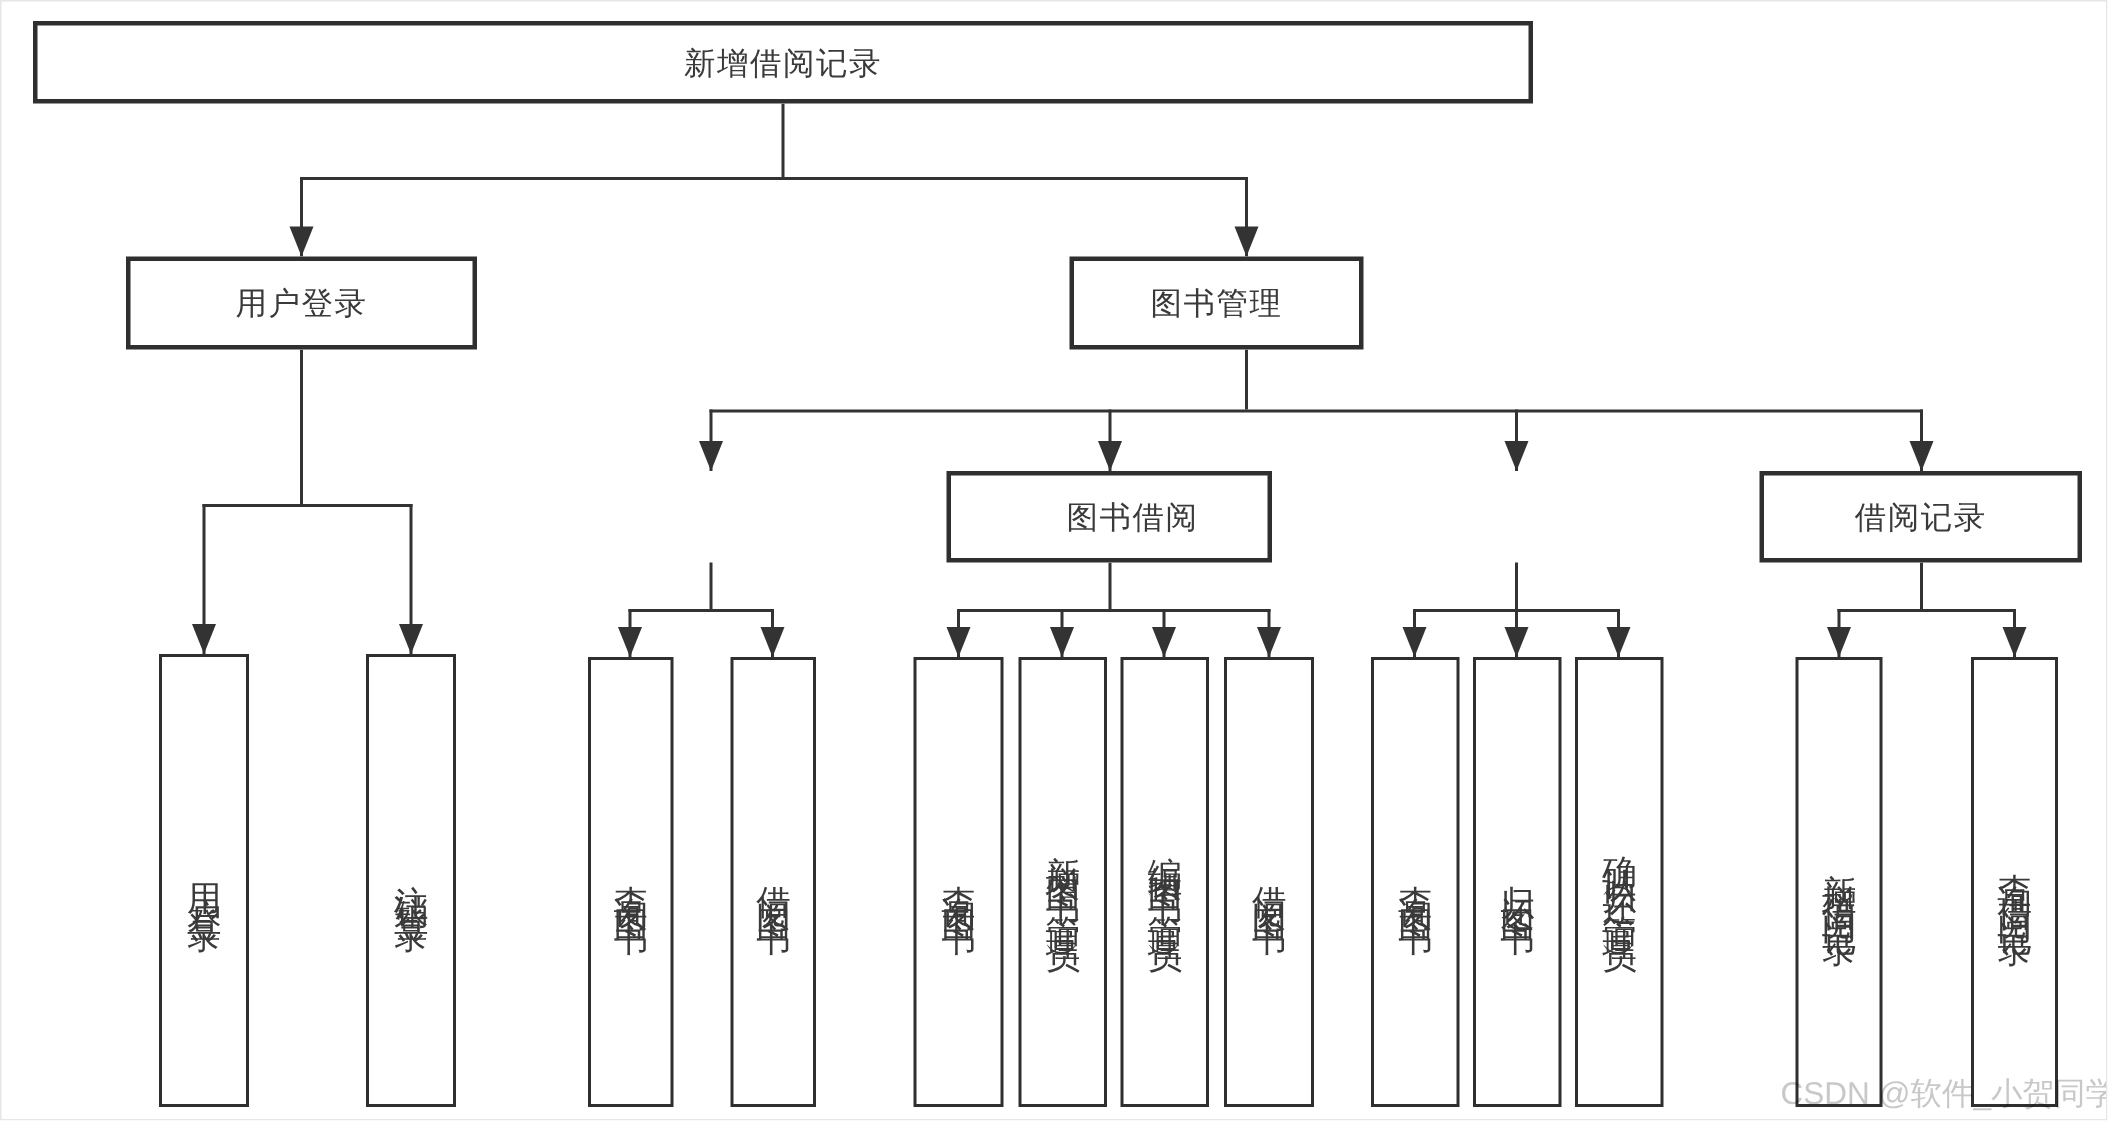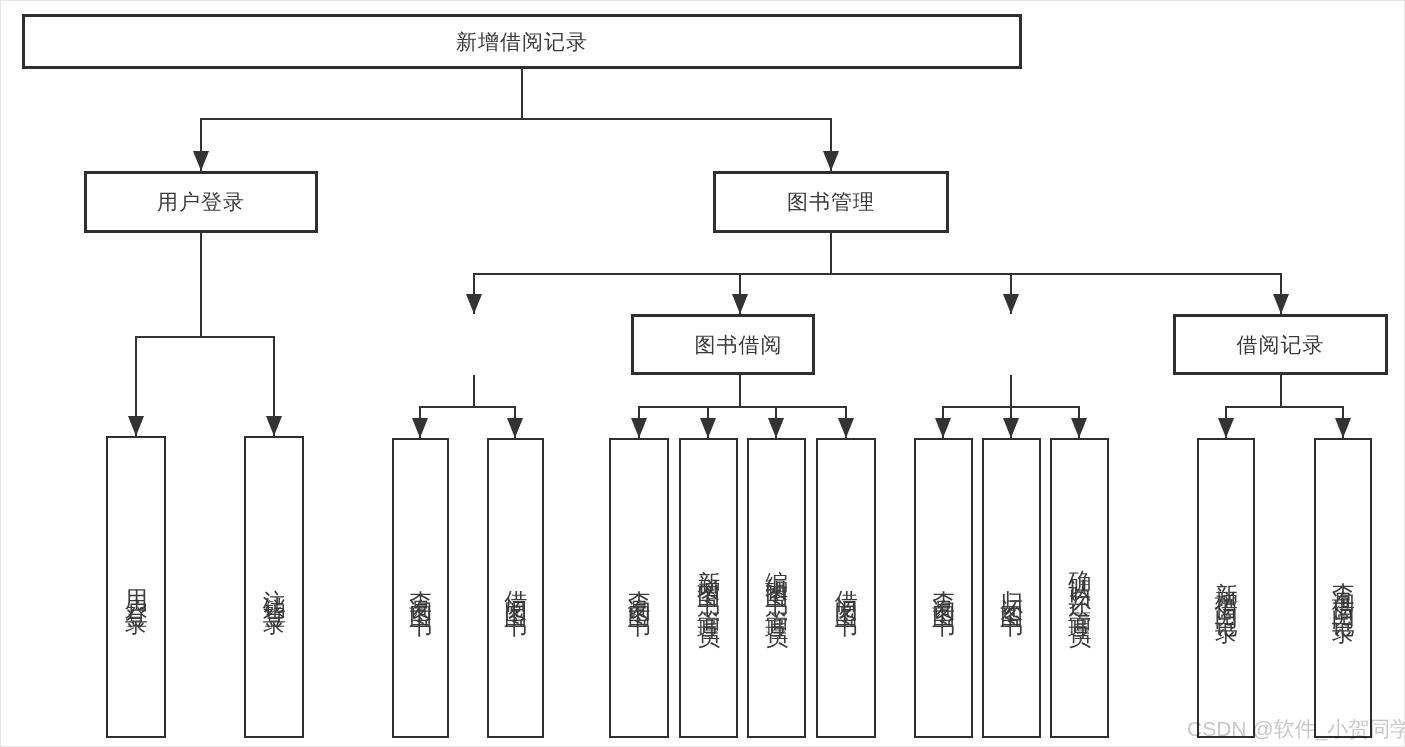--- a/index.html
+++ b/index.html
@@ -94,25 +94,25 @@
   <div class="arrow" style="left:1217px;top:417px;"></div>
   <div class="arrow" style="left:1334px;top:417px;"></div>
 
   <div class="box" style="left:21px;top:13px;width:1000px;height:55px;">
     <span class="hlabel">新增借阅记录</span>
   </div>
 
   <div class="box" style="left:83px;top:170px;width:234px;height:62px;">
     <span class="hlabel">用户登录</span>
   </div>
-  <div class="box" style="left:712px;top:170px;width:236px;height:62px;">
+  <div class="box" style="left:712px;top:170px;width:196px;height:62px;">
     <span class="hlabel">图书管理</span>
   </div>
 
-  <div class="box" style="left:630px;top:313px;width:184px;height:61px;padding-left:31px;">
+  <div class="box" style="left:630px;top:313px;width:217px;height:61px;padding-left:31px;">
     <span class="hlabel">图书借阅</span>
   </div>
   <div class="box" style="left:1172px;top:313px;width:215px;height:61px;">
     <span class="hlabel">借阅记录</span>
   </div>
 
   <div class="box vbox" style="left:105px;top:435px;width:60px;height:302px;">
     <span class="vlabel">用户登录</span>
   </div>
   <div class="box vbox" style="left:243px;top:435px;width:60px;height:302px;">

